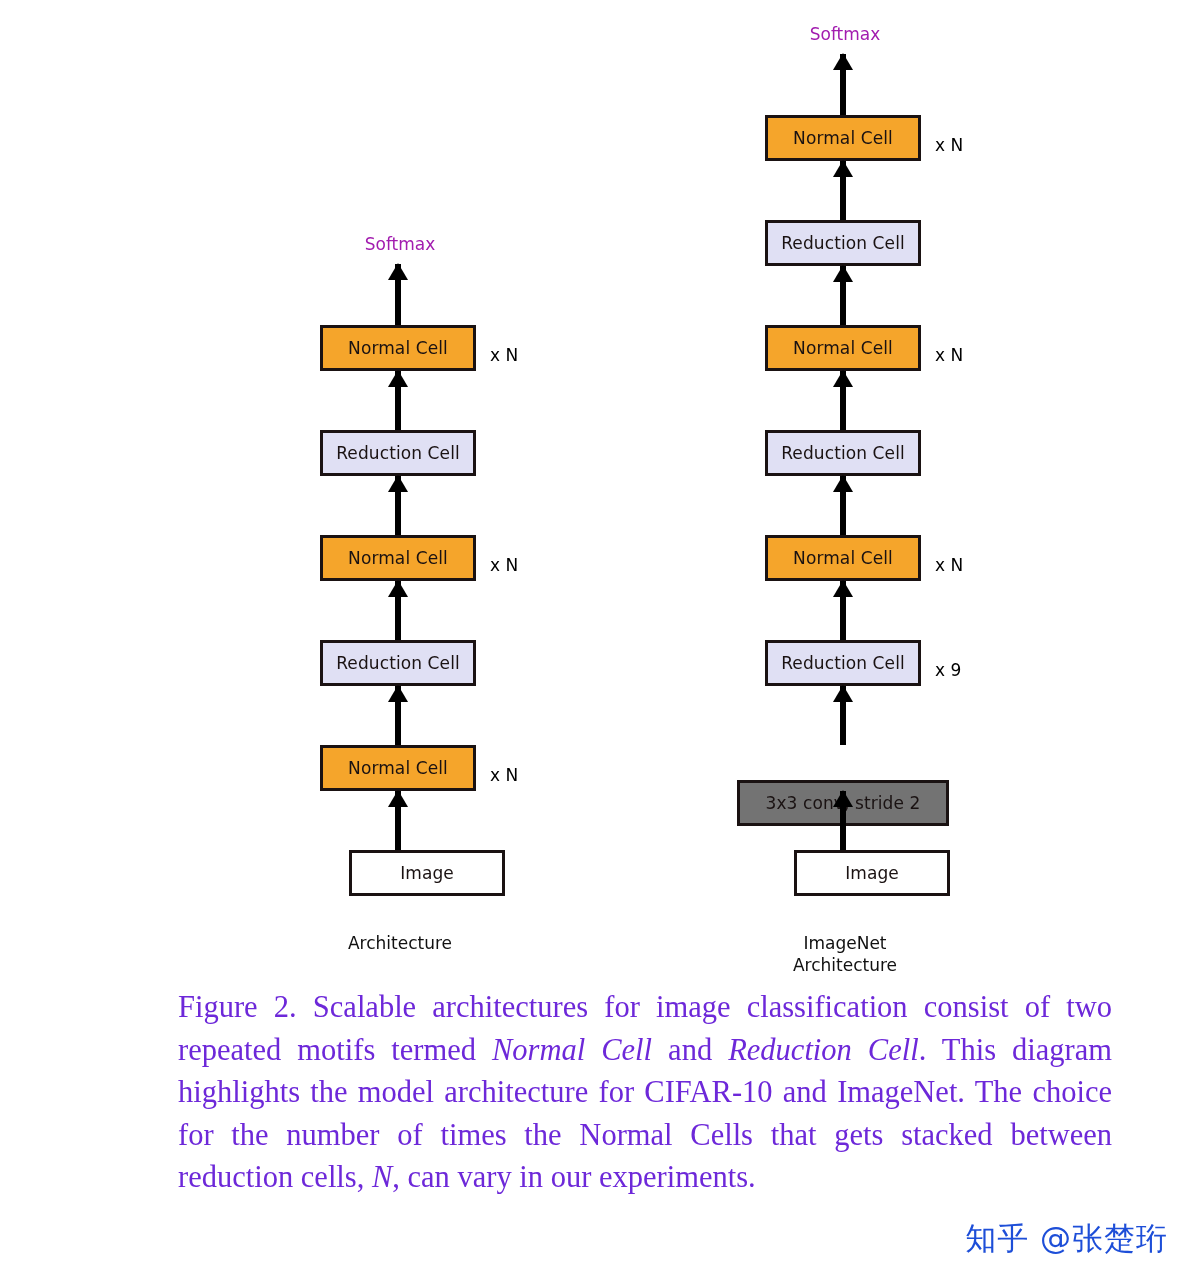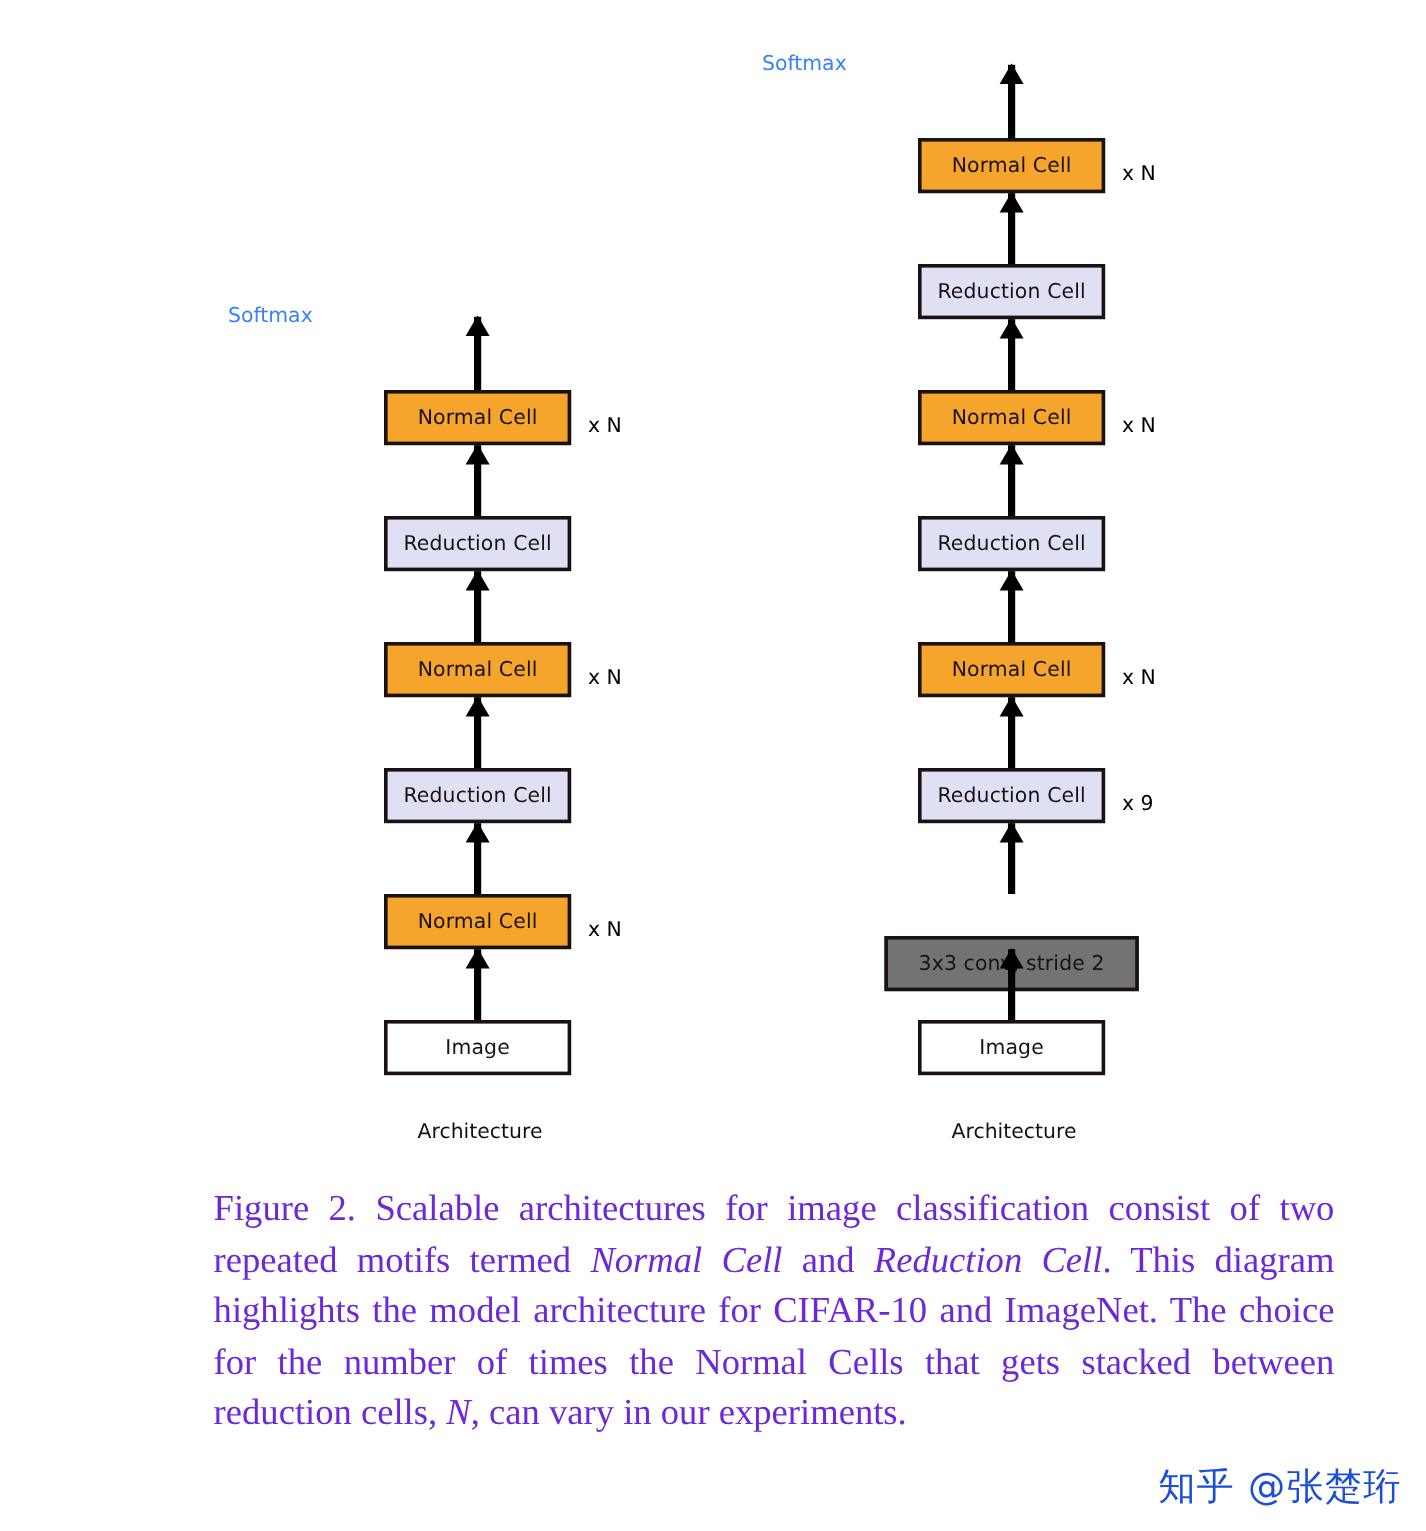--- a/index.html
+++ b/index.html
@@ -54,21 +54,21 @@
     align-items: center;
     justify-content: center;
     font-size: 17px;
     letter-spacing: 0.1px;
     color: #1a1212;
     background: #ffffff;
   }
   .box.normal    { background: #F5A52B; }
   .box.reduction { background: #E0E0F4; }
   .box.conv      { background: #737373; left: 102px; width: 212px; margin-top: 35px; }
-  .box.image     { background: #ffffff; }
+  .box.image     { background: #ffffff; margin-left: 29px; }
 
   .mult {
     position: absolute;
     left: 300px;
     top: 20px;
     font-size: 17px;
     color: #000000;
     white-space: nowrap;
   }
 
@@ -89,24 +89,23 @@
     height: 0;
     border-left: 10px solid transparent;
     border-right: 10px solid transparent;
     border-bottom: 17px solid #000000;
   }
 
   .toplabel {
     position: absolute;
     left: 0;
     width: 420px;
-    text-align: left;
-    font-size: 17px;
-    color: #3b82f6;
-    margin-top: 19px;
+    text-align: center;
+    font-size: 17px;
+    color: #a21caf;
   }
 
   .archlabel {
     position: absolute;
     left: 0;
     width: 420px;
     text-align: center;
     font-size: 17px;
     line-height: 22px;
     color: #111111;
@@ -242,20 +241,21 @@
         <div class="arrow" style="top: 161px; height: 59px;"></div>
         <div class="arrow" style="top: 266px; height: 59px;"></div>
         <div class="arrow" style="top: 371px; height: 59px;"></div>
         <div class="arrow" style="top: 476px; height: 59px;"></div>
         <div class="arrow" style="top: 581px; height: 59px;"></div>
         <div class="arrow" style="top: 686px; height: 59px;"></div>
         <div class="arrow" style="top: 791px; height: 59px;"></div>
         <div class="arrow" style="top: 54px; height: 61px;"></div>
       </div>
     <div class="archlabel" id="imagenet-arch" style="top: 932px;">
+      <span>ImageNet</span>
       <span>Architecture</span>
     </div>
   </div>
 
 </div>
 
 <div id="caption">
   <span>Figure 2. Scalable architectures for image classification consist of two repeated motifs termed </span><i>Normal Cell</i><span> and </span><i>Reduction Cell</i><span>. This diagram highlights the model architecture for CIFAR-10 and ImageNet. The choice for the number of times the Normal Cells that gets stacked between reduction cells, </span><i>N</i><span>, can vary in our experiments.</span>
 </div>
 

